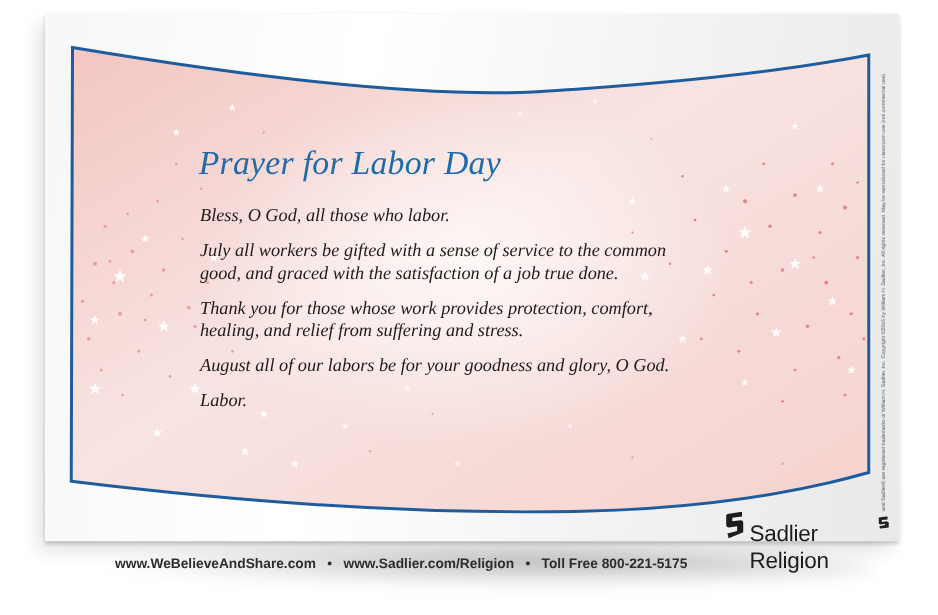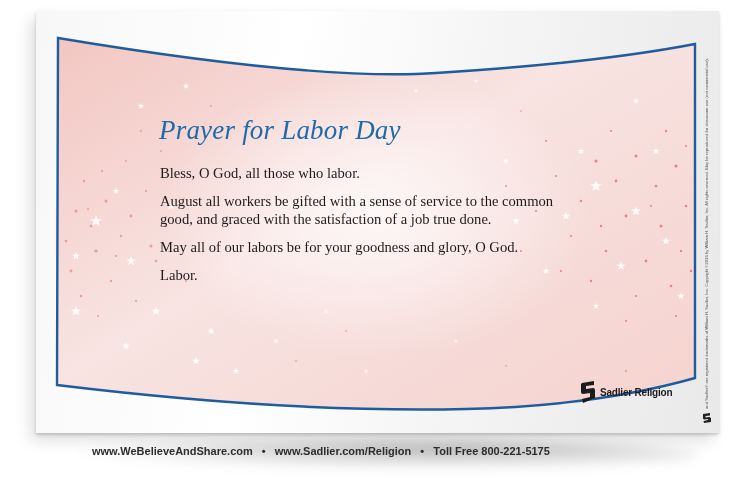--- a/index.html
+++ b/index.html
@@ -62,40 +62,42 @@
       font-size: 14.6px;
       line-height: 18px;
       color: #1f1b1b;
     }
     .prayer p {
       margin: 0 0 10px 0;
     }
     .prayer .line {
       display: block;
       white-space: nowrap;
+      font-style: italic;
     }
     .logo {
       position: absolute;
       left: 544px;
       top: 370px;
       display: flex;
       align-items: center;
       gap: 4px;
     }
     .logo-mark {
       width: 16px;
       height: 22px;
       position: relative;
     }
     .logo-text {
       font-family: "Liberation Sans", sans-serif;
-      font-weight: bold;
-      font-size: 10px;
+      font-weight: normal;
+      font-size: 18px;
       color: #1c1c1c;
       letter-spacing: -0.2px;
+      margin-top: 36px;
     }
     .footer {
       position: absolute;
       left: 56px;
       top: 434px;
       font-family: "Liberation Sans", sans-serif;
       font-weight: bold;
       font-size: 11px;
       color: #2d2d2d;
       white-space: nowrap;
@@ -269,27 +271,29 @@
       <path d="M22,27 Q280,70 400,62 Q560,52 659,33 L659,367 Q560,395 430,398 Q250,402 21,374 Z" fill="none" stroke="#1f5c9e" stroke-width="2.4" stroke-linejoin="miter"></path>
     </svg>
 
     <h1 class="title">Prayer for Labor Day</h1>
 
     <div class="prayer">
       <p>
         <span class="line">Bless, O God, all those who labor.</span>
       </p>
       <p>
-        <span class="line">August all workers be gifted with a sense of service to the common</span>
+        <span class="line">July all workers be gifted with a sense of service to the common</span>
         <span class="line">good, and graced with the satisfaction of a job true done.</span>
       </p>
       <p>
-      </p>
-      <p>
-        <span class="line">May all of our labors be for your goodness and glory, O God.</span>
+        <span class="line">Thank you for those whose work provides protection, comfort,</span>
+        <span class="line">healing, and relief from suffering and stress.</span>
+      </p>
+      <p>
+        <span class="line">August all of our labors be for your goodness and glory, O God.</span>
       </p>
       <p>
         <span class="line">Labor.</span>
       </p>
     </div>
 
     <div class="logo">
       <svg class="logo-mark" width="16" height="22" viewBox="0 0 16 22">
         <path d="M2,2 L14,0 L14,4 L6,5 L6,8 L13,7 Q15,7 15,9 L15,17 L3,22 L2,18 L10,16 L10,12 L3,13 Q1,13 1,11 L1,3 Z" fill="#1c1c1c"></path>
       </svg>

